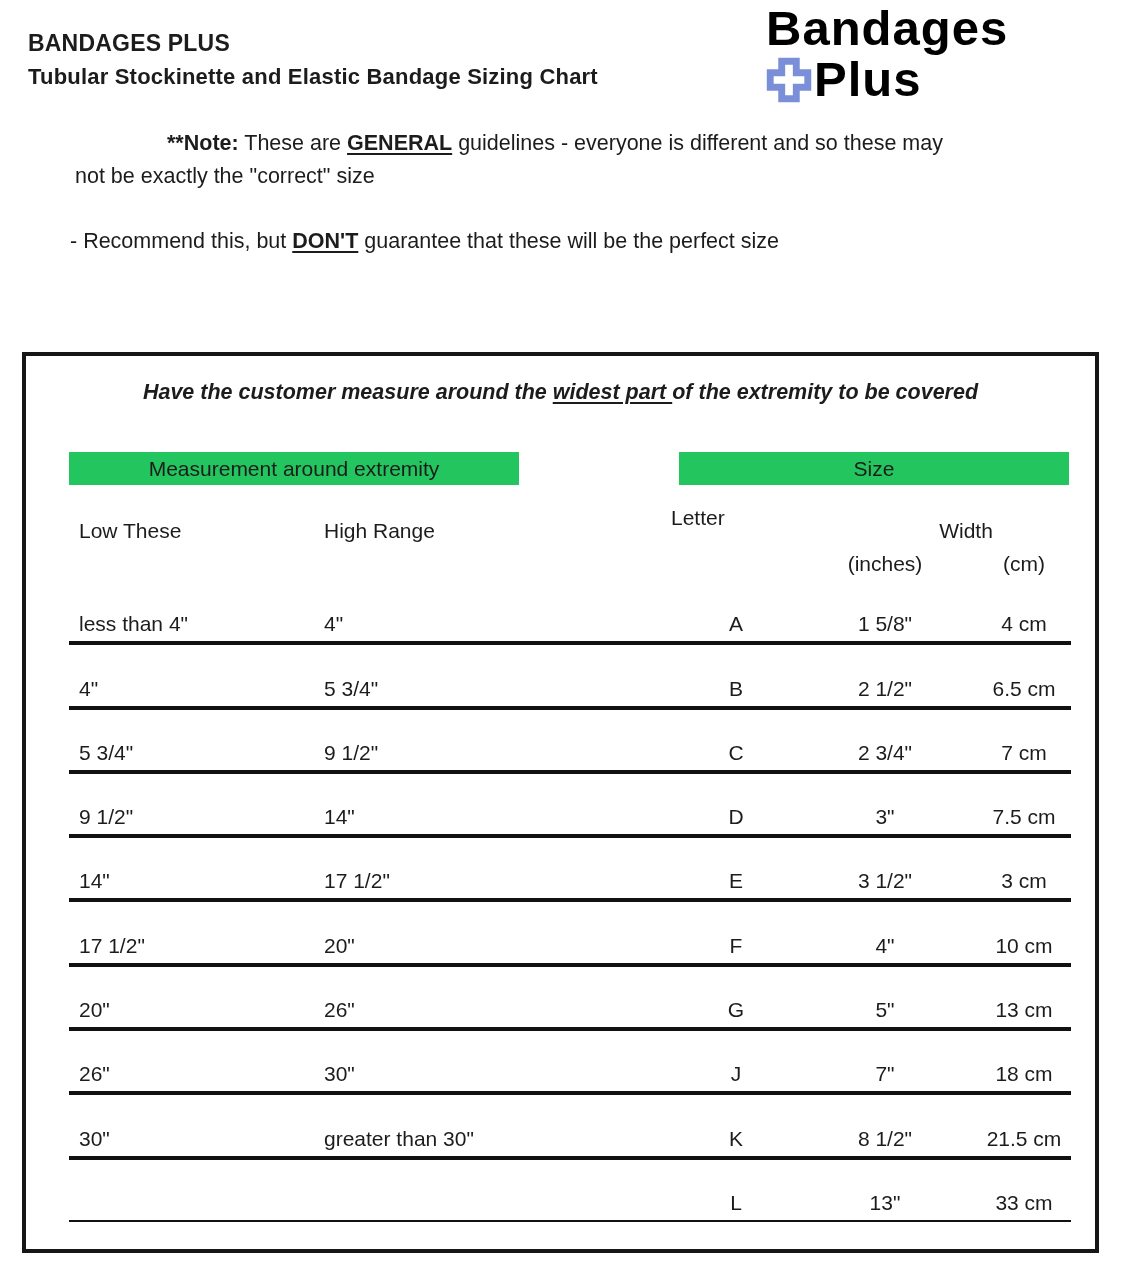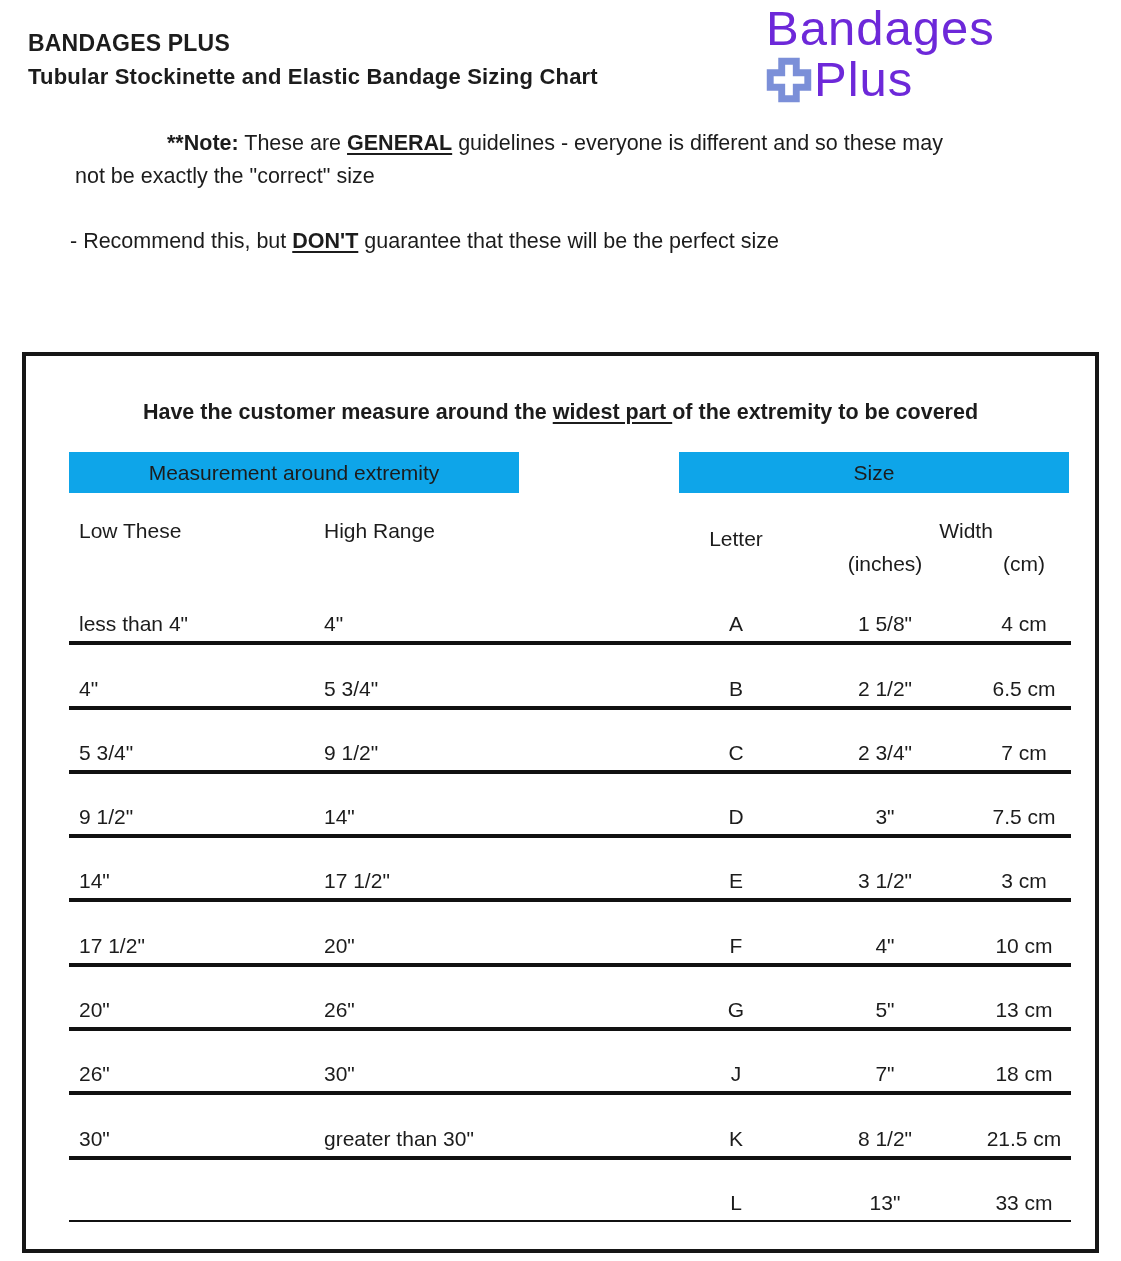--- a/index.html
+++ b/index.html
@@ -5,43 +5,43 @@
   html,body{margin:0;padding:0;background:#e8e8e8;}
   .page{
     position:relative;width:1121px;height:1261px;background:#ffffff;
     font-family:"Liberation Sans",sans-serif;color:#1c1c1c;overflow:hidden;
     margin:0 auto;
   }
   .abs{position:absolute;}
   
   .doc-title{left:28px;top:30px;font-size:23px;font-weight:bold;letter-spacing:.2px;}
   .doc-subtitle{left:28px;top:64px;font-size:22px;font-weight:bold;letter-spacing:.2px;}
-  .logo{left:766px;top:4px;color:#6d28d9;font-weight:normal;line-height:1;}
+  .logo{left:766px;top:4px;color:#000000;font-weight:bold;line-height:1;}
   .logo-line1{font-size:49px;letter-spacing:1px;}
   .logo-line2{display:flex;align-items:center;margin-top:2px;}
   .logo-cross{width:46px;height:46px;margin-right:2px;}
   .logo-line2 .logo-plus{font-size:49px;letter-spacing:1px;}
   
   .note{font-size:21.5px;line-height:27px;white-space:nowrap;}
   .n1l1{left:167px;top:130px;}
   .n1l2{left:75px;top:163px;}
   .n2{left:70px;top:228px;}
   .n3{left:70px;top:293px;}
   .b{font-weight:bold;}
   .bu{font-weight:bold;text-decoration:underline;text-decoration-thickness:2px;text-underline-offset:3px;}
   
   .box{left:22px;top:352px;width:1077px;height:901px;border:4px solid #161616;box-sizing:border-box;}
-  .caption{left:0;top:44px;width:100%;text-align:center;font-size:21.5px;font-weight:bold;}
-  .bar{top:96px;height:41px;background:#0ea5e9;display:flex;align-items:center;justify-content:center;font-size:21px;}
+  .caption{left:0;top:24px;width:100%;text-align:center;font-size:21.5px;font-weight:bold;font-style:italic;}
+  .bar{top:96px;height:33px;background:#22c55e;display:flex;align-items:center;justify-content:center;font-size:21px;}
   .bar-measure{left:43px;width:450px;}
   .bar-size{left:653px;width:390px;}
   .colhead{font-size:21px;}
   .ch-low{left:53px;top:163px;}
   .ch-high{left:298px;top:163px;}
-  .ch-letter{left:645px;top:171px;width:130px;text-align:center;}
+  .ch-letter{left:645px;top:150px;width:130px;}
   .ch-width{left:875px;top:163px;width:130px;text-align:center;}
   .ch-inches{left:794px;top:196px;width:130px;text-align:center;}
   .ch-cm{left:933px;top:196px;width:130px;text-align:center;}
   
   .rows{left:43px;top:225px;width:1002px;}
   .row{position:relative;height:60.3px;border-bottom:4px solid #111111;}
   .row.last{border-bottom-width:2px;}
   .cell{position:absolute;bottom:5px;font-size:21px;white-space:nowrap;}
   .c-low{left:10px;}
   .c-high{left:255px;}

